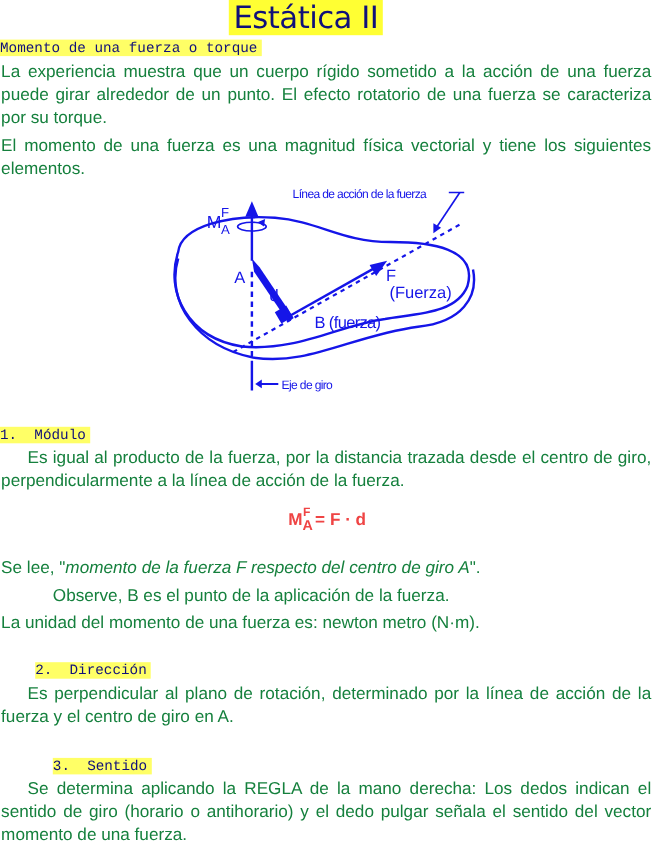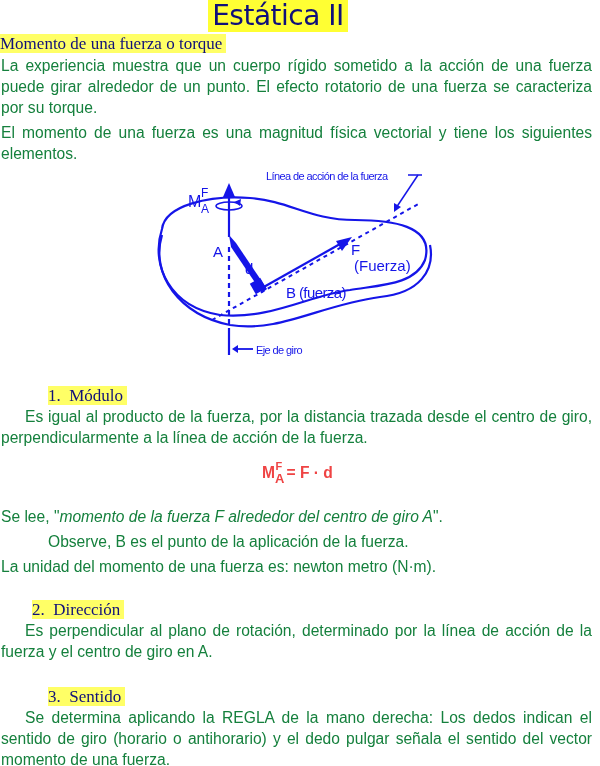--- a/index.html
+++ b/index.html
@@ -1,19 +1,19 @@
 <!DOCTYPE html>
 <html><head>
 <meta charset="utf-8">
 <style>
   html, body { margin: 0; padding: 0; background: #ffffff; }
   body { width: 600px; height: 766px; overflow: hidden; position: relative; font-family: "Liberation Sans", sans-serif; }
   .title { position: absolute; top: 0; left: 0; width: 556px; text-align: center; }
   .title span { background: #ffff33; color: #10107a; font-family: "DejaVu Sans", sans-serif; font-size: 28px; line-height: 32px; padding: 0 4px; letter-spacing: -0.5px; }
-  .hl { background: #ffff66; color: #10107a; font-family: Liberation Serif, serif; font-size: 17px; line-height: 20px; padding-right: 4px; }
+  .hl { background: #ffff66; color: #10107a; font-family: Liberation Mono, monospace; font-size: 13px; line-height: 20px; padding-right: 4px; }
   .p { position: absolute; left: 1px; width: 591px; color: #15803d; font-size: 15.6px; line-height: 21px; text-align: justify; margin: 0; }
   .p.ind { text-indent: 24px; }
   .abs { position: absolute; }
   .heading { position: absolute; left: 0; }
   .formula { position: absolute; left: 262px; top: 464px; color: #ef4444; font-size: 15.6px; font-weight: bold; }
   .formula .sub { font-size: 13px; position: relative; top: 5px; }
   .formula .sup { font-size: 11px; position: relative; top: -8px; margin-left: -9px; }
   svg text { font-family: "Liberation Sans", sans-serif; }
 </style>
 </head>
@@ -64,29 +64,29 @@
   <text x="51" y="48" font-size="12" fill="#1515e8">A</text>
   <text x="116" y="15" font-size="11" letter-spacing="-0.6" fill="#1515e8">Línea de acción de la fuerza</text>
   <text x="63" y="92" font-size="15" fill="#1515e8">A</text>
   <text x="95" y="109" font-size="15" fill="#1515e8">d</text>
   <text x="201" y="90" font-size="15" fill="#1515e8">F</text>
   <text x="204" y="106" font-size="15" fill="#1515e8">(Fuerza)</text>
   <text x="136" y="133" font-size="15" letter-spacing="-0.6" fill="#1515e8">B (fuerza)</text>
   <text x="106" y="189" font-size="11" letter-spacing="-0.6" fill="#1515e8">Eje de giro</text>
 </svg>
 
-<div class="heading" style="top:386px;padding-left:48px;"><span class="hl" style="white-space:pre;">1.  Módulo</span></div>
+<div class="heading" style="top:386px;"><span class="hl" style="white-space:pre;">1.  Módulo</span></div>
 <p class="p ind" style="top:406px;">Es igual al producto de la fuerza, por la distancia trazada desde el centro de giro, perpendicularmente a la línea de acción de la fuerza.</p>
 
 <div class="formula">
   <span>M</span><span class="sub">A</span><span class="sup">F</span>
   <span>= F · d</span>
 </div>
 
-<p class="p" style="top:506px;"><span>Se lee, "</span><i>momento de la fuerza F alrededor del centro de giro A</i><span>".</span></p>
+<p class="p" style="top:506px;"><span>Se lee, "</span><i>momento de la fuerza F respecto del centro de giro A</i><span>".</span></p>
 <p class="p" style="top:531px;padding-left:47px;">Observe, B es el punto de la aplicación de la fuerza.</p>
 <p class="p" style="top:556px;">La unidad del momento de una fuerza es: newton metro (N·m).</p>
 
 <div class="heading" style="top:600px;margin-left:32px;"><span class="hl" style="white-space:pre;">2.  Dirección</span></div>
 <p class="p ind" style="top:620px;">Es perpendicular al plano de rotación, determinado por la línea de acción de la fuerza y el centro de giro en A.</p>
 
 <div class="heading" style="top:687px;padding-left:48px;"><span class="hl" style="white-space:pre;">3.  Sentido</span></div>
 <p class="p ind" style="top:707px;">Se determina aplicando la REGLA de la mano derecha: Los dedos indican el sentido de giro (horario o antihorario) y el dedo pulgar señala el sentido del vector momento de una fuerza.</p>
 
 </body></html>

